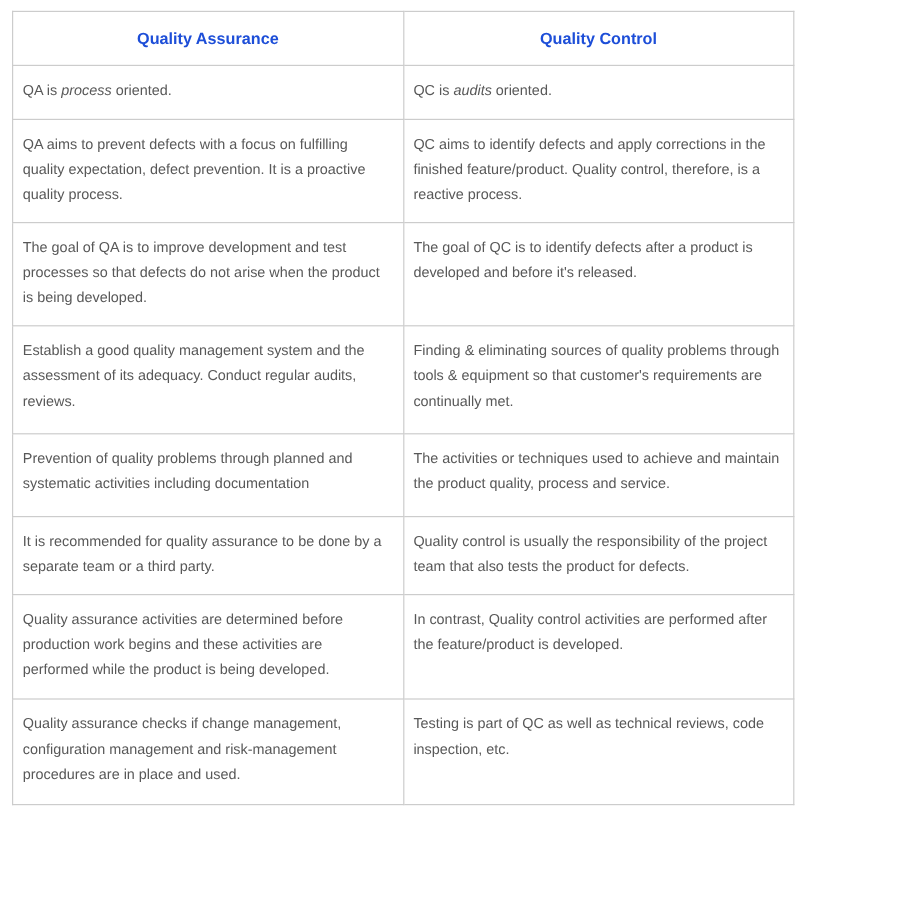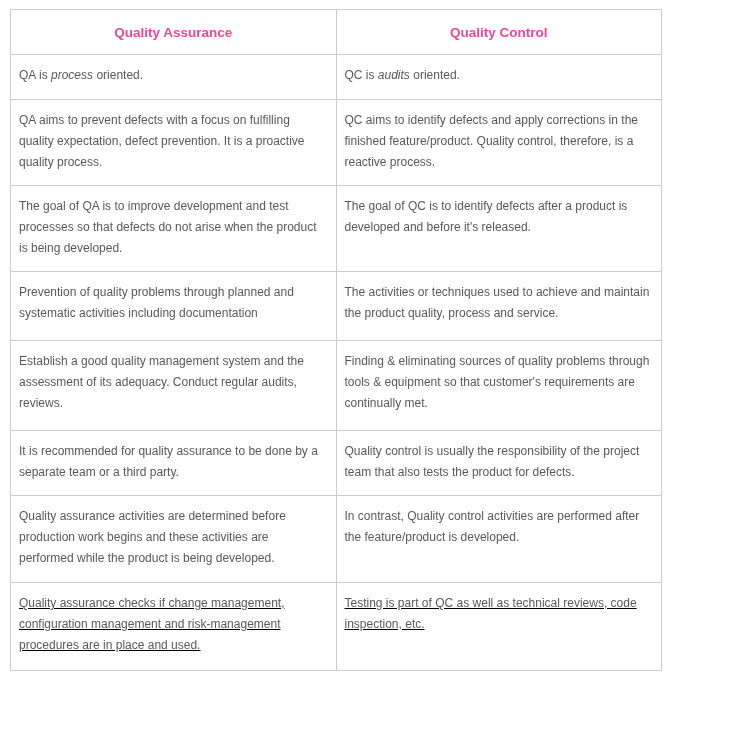--- a/index.html
+++ b/index.html
@@ -22,21 +22,21 @@
     table-layout: fixed;
   }
   table.compare th, table.compare td {
     border: 1px solid #cccccc;
     background: #ffffff;
   }
   table.compare th {
     width: 325px;
     font-size: 13.5px;
     font-weight: bold;
-    color: #ec4899;
+    color: #1d4ed8;
     text-align: center;
     vertical-align: middle;
     padding: 4px 8px;
   }
   table.compare td {
     font-size: 12px;
     line-height: 21px;
     color: #585858;
     text-align: left;
     vertical-align: top;
@@ -61,35 +61,35 @@
           <td><span>QC is </span><span class="it">audits</span><span>  oriented.</span></td>
         </tr>
         <tr style="height: 86px;">
           <td>QA aims to prevent defects with a focus on fulfilling quality expectation, defect prevention. It is a proactive quality process.</td>
           <td>QC aims to identify defects and apply corrections in the finished feature/product. Quality control, therefore, is a reactive process.</td>
         </tr>
         <tr style="height: 82px;">
           <td>The goal of QA is to improve development and test processes so that defects do not arise when the product is being developed.</td>
           <td>The goal of QC is to identify defects after a product is developed and before it's released.</td>
         </tr>
+        <tr style="height: 90px;">
+          <td>Establish a good quality management system and the assessment of its adequacy. Conduct regular audits, reviews.</td>
+          <td>Finding &amp; eliminating sources of quality problems through tools &amp; equipment so that customer's requirements are continually met.</td>
+        </tr>
         <tr style="height: 69px;">
           <td>Prevention of quality problems through planned and systematic activities including documentation</td>
           <td>The activities or techniques used to achieve and maintain the product quality, process and service.</td>
-        </tr>
-        <tr style="height: 90px;">
-          <td>Establish a good quality management system and the assessment of its adequacy. Conduct regular audits, reviews.</td>
-          <td>Finding &amp; eliminating sources of quality problems through tools &amp; equipment so that customer's requirements are continually met.</td>
         </tr>
         <tr style="height: 58px;">
           <td>It is recommended for quality assurance to be done by a separate team or a third party.</td>
           <td>Quality control is usually the responsibility of the project team that also tests the product for defects.</td>
         </tr>
         <tr style="height: 87px;">
           <td>Quality assurance activities are determined before production work begins and these activities are performed while the product is being developed.</td>
           <td>In contrast, Quality control activities are performed after the feature/product is developed.</td>
         </tr>
-        <tr style="height: 88px; text-decoration: underline;">
+        <tr style="height: 88px;">
           <td>Quality assurance checks if change management, configuration management and risk-management procedures are in place and used.</td>
           <td>Testing is part of QC as well as technical reviews, code inspection, etc.</td>
         </tr>
       </tbody>
   </table>
 </div>
 
 </body></html>

